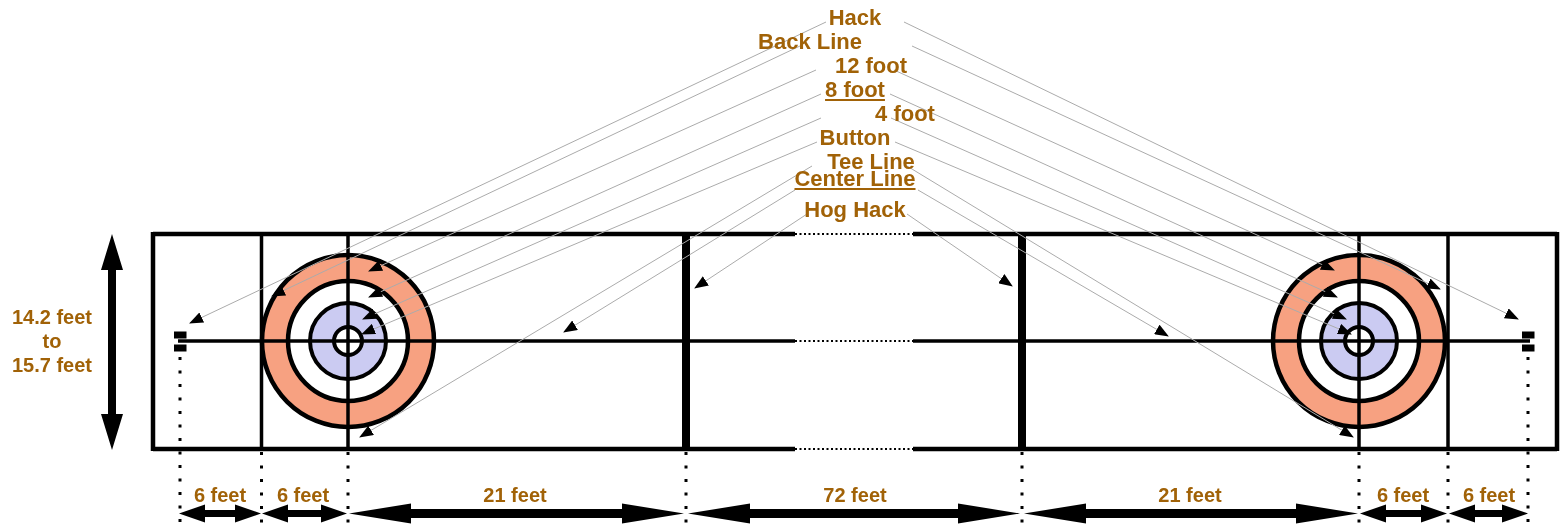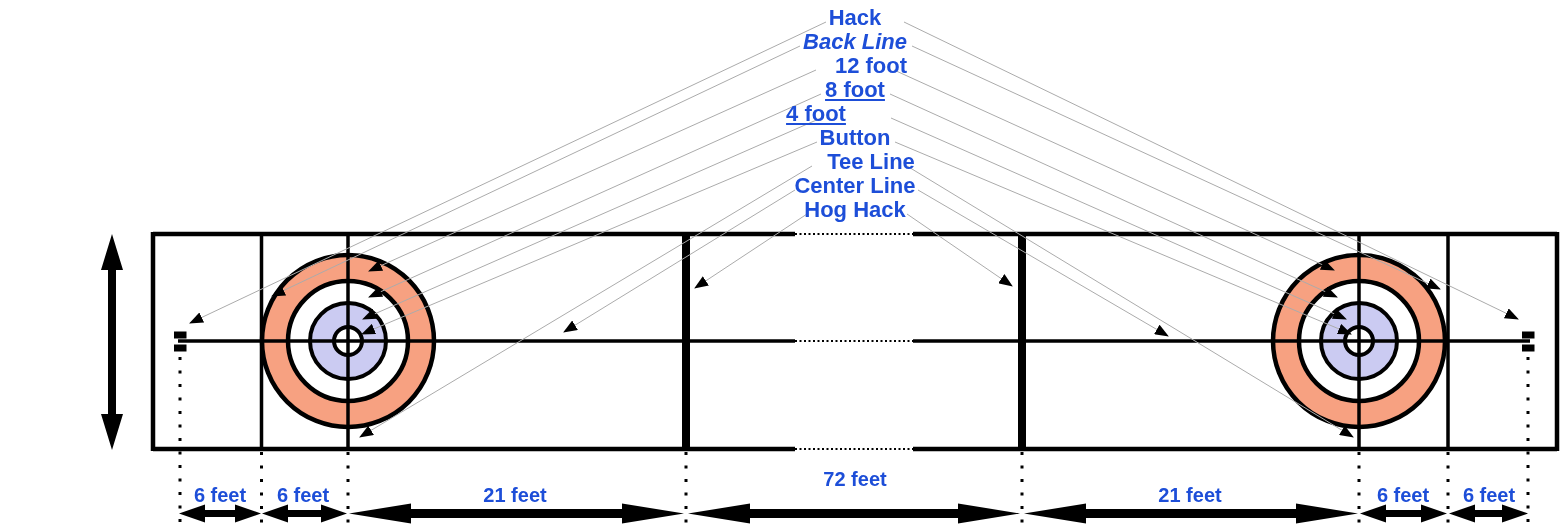--- a/index.html
+++ b/index.html
@@ -1,18 +1,18 @@
 <!DOCTYPE html>
 <html><head>
 <meta charset="utf-8">
 <style>
   html,body{margin:0;padding:0;background:#ffffff;}
   .stage{
     position:relative;width:1568px;height:532px;background:#ffffff;
-    font-family:"Liberation Sans",sans-serif;overflow:hidden;color:#1d4ed8;
+    font-family:"Liberation Sans",sans-serif;overflow:hidden;color:#a16207;
   }
   .stage svg{position:absolute;left:0;top:0;}
   .callout{
     position:absolute;transform:translate(-50%,-50%);
     font-weight:bold;font-size:22px;white-space:nowrap;line-height:1;
   }
   .dimlbl{
     position:absolute;transform:translate(-50%,-50%);
     font-weight:bold;font-size:20px;white-space:nowrap;line-height:1;
   }
@@ -107,34 +107,39 @@
       <line x1="812" y1="166" x2="360" y2="437" stroke="#ababab" stroke-width="1" marker-end="url(#la)"></line>
       <line x1="907" y1="166" x2="1353" y2="437" stroke="#ababab" stroke-width="1" marker-end="url(#la)"></line>
       <line x1="795" y1="190" x2="564" y2="332" stroke="#ababab" stroke-width="1" marker-end="url(#la)"></line>
       <line x1="918" y1="190" x2="1168" y2="336" stroke="#ababab" stroke-width="1" marker-end="url(#la)"></line>
       <line x1="807" y1="214" x2="695" y2="288" stroke="#ababab" stroke-width="1" marker-end="url(#la)"></line>
       <line x1="907" y1="214" x2="1012" y2="286" stroke="#ababab" stroke-width="1" marker-end="url(#la)"></line>
     </svg>
 
   <div>
     <div class="callout" style="left: 855px; top: 18px;">Hack</div>
-    <div class="callout" style="left: 855px; top: 42px; font-style: italic;">Back Line</div>
+    <div class="callout" style="left: 810px; top: 42px;">Back Line</div>
     <div class="callout" style="left: 855px; top: 66px; margin-left: 16px;">12 foot</div>
     <div class="callout" style="left: 855px; top: 90px; text-decoration: underline;">8 foot</div>
-    <div class="callout" style="left: 816px; top: 114px; text-decoration: underline;">4 foot</div>
+    <div class="callout" style="left: 905px; top: 114px;">4 foot</div>
     <div class="callout" style="left: 855px; top: 138px; text-align: center;">Button</div>
     <div class="callout" style="left: 855px; top: 162px; margin-left: 16px;">Tee Line</div>
-    <div class="callout" style="left: 855px; top: 186px;">Center Line</div>
+    <div class="callout" style="left: 855px; top: 179px; text-decoration: underline;">Center Line</div>
     <div class="callout" style="left: 855px; top: 210px;">Hog Hack</div>
   </div>
 
   <div>
     <div class="dimlbl" style="left: 220px; top: 495px;">6 feet</div>
     <div class="dimlbl" style="left: 303px; top: 495px;">6 feet</div>
     <div class="dimlbl" style="left: 515px; top: 495px;">21 feet</div>
-    <div class="dimlbl" style="left: 855px; top: 479px; text-align: center;">72 feet</div>
+    <div class="dimlbl" style="left: 855px; top: 495px; text-align: center;">72 feet</div>
     <div class="dimlbl" style="left: 1190px; top: 495px;">21 feet</div>
     <div class="dimlbl" style="left: 1403px; top: 495px;">6 feet</div>
     <div class="dimlbl" style="left: 1489px; top: 495px;">6 feet</div>
   </div>
 
+  <div class="widthlbl" style="left: 52px; top: 341px;">
+    <span>14.2 feet</span>
+    <span>to</span>
+    <span>15.7 feet</span>
+  </div>
 
 </div>
 
 </body></html>

